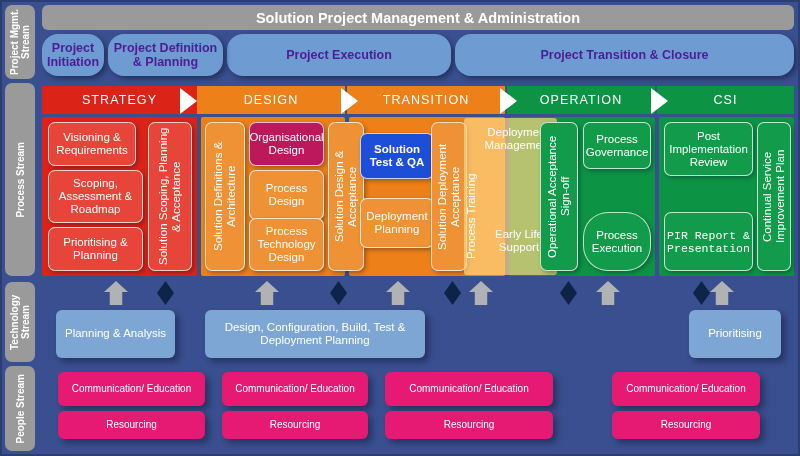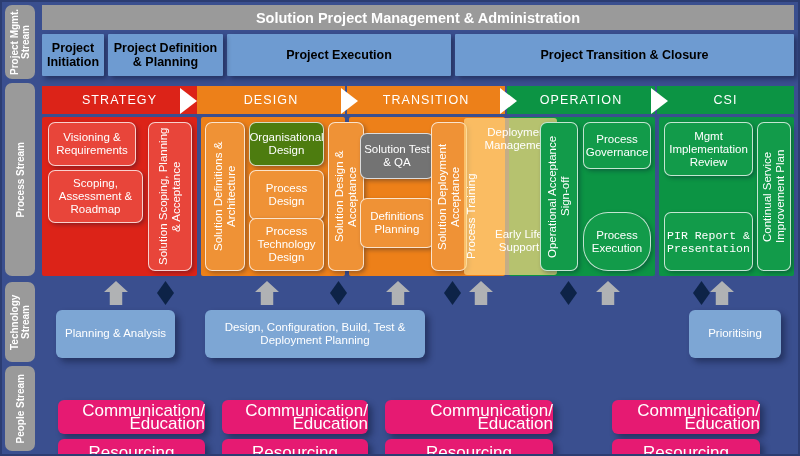--- a/index.html
+++ b/index.html
@@ -34,30 +34,30 @@
     font-weight: bold;
     font-size: 10px;
     line-height: 11px;
     text-align: center;
     letter-spacing: 0px;
   }
 
   
   .pm-banner {
     background: #9a9a9a;
-    border-radius: 0;
+    border-radius: 6px;
     display: flex; align-items: center; justify-content: center;
     color: #ffffff; font-weight: bold; font-size: 14.5px;
   }
   .pm-box {
     background: #6e9bd1;
-    border-radius: 1px;
-    display: flex; align-items: center; justify-content: center;
-    text-align: center;
-    color: #000000; font-weight: bold; font-size: 12.5px;
+    border-radius: 16px;
+    display: flex; align-items: center; justify-content: center;
+    text-align: center;
+    color: #4c1d95; font-weight: bold; font-size: 12.5px;
     line-height: 14px;
     box-shadow: 3px 3px 5px rgba(10,18,45,0.45);
     padding: 0 4px;
   }
 
   
   .phase-hdr {
     display: flex; align-items: center; justify-content: center;
     color: #ffffff; font-weight: normal; font-size: 12.5px;
     letter-spacing: 1.1px;
@@ -121,23 +121,22 @@
     padding: 0 5px;
   }
 
   
   .people-box {
     position: absolute;
     background: #e61a72;
     border-radius: 6px;
     display: flex; align-items: center; justify-content: center;
     text-align: right;
-    color: #ffffff; font-size: 17px; line-height: 13.5px;
+    color: #ffffff; font-size: 10px; line-height: 13.5px;
     box-shadow: 4px 4px 6px rgba(10,18,45,0.45);
-    margin-top: 28px;
   }
 
   
   .m-arrow {
     position: absolute;
     width: 24px; height: 24px;
     background: #b0b2b4;
     clip-path: polygon(50% 0%, 100% 46%, 76% 46%, 76% 100%, 24% 100%, 24% 46%, 0% 46%);
   }
   .m-diamond {
@@ -219,45 +218,48 @@
   <div class="abs phase-body" style="left:349px; top:117px; width:156px; height:159px; background:#ed8019;"></div>
   <div class="abs phase-body" style="left:509px; top:117px; width:146px; height:159px; background:#0c9444;"></div>
   <div class="abs phase-body" style="left:659px; top:117px; width:135px; height:159px; background:#0c9444;"></div>
 
   <div class="pcard" style="left:48px; top:122px; width:88px; height:44px; background:#e8453a;">
     <span>Visioning &amp; Requirements</span>
   </div>
   <div class="pcard" style="left:48px; top:170px; width:95px; height:53px; background:#e8453a;">
     <span>Scoping, Assessment &amp; Roadmap</span>
   </div>
+  <div class="pcard" style="left:48px; top:227px; width:95px; height:44px; background:#e8453a;">
+    <span>Prioritising &amp; Planning</span>
+  </div>
   <div class="pcard vert" style="left:148px; top:122px; width:44px; height:149px; background:#e8453a;">
     <span>Solution Scoping, Planning &amp; Acceptance</span>
   </div>
 
   <div class="pcard vert" style="left:205px; top:122px; width:40px; height:149px; background:#ef9236;">
     <span>Solution Definitions &amp; Architecture</span>
   </div>
-  <div class="pcard" style="left:249px; top:122px; width:75px; height:44px; background:#4d7c0f;">
+  <div class="pcard" style="left:249px; top:122px; width:75px; height:44px; background:#be185d;">
     <span>Organisational Design</span>
   </div>
   <div class="pcard" style="left:249px; top:170px; width:75px; height:50px; background:#ef9236;align-items:center;">
     <span>Process Design</span>
   </div>
   <div class="pcard" style="left:249px; top:218px; width:75px; height:53px; background:#ef9236;">
     <span>Process Technology Design</span>
   </div>
   <div class="pcard vert" style="left:328px; top:122px; width:36px; height:149px; background:#ef9236;">
     <span>Solution Design &amp; Acceptance</span>
   </div>
 
-  <div class="pcard" style="left:360px; top:133px; width:74px; height:46px; background:#737373;">
+  <div class="pcard" style="left:360px; top:133px; width:74px; height:46px; background:#1d4ed8;font-weight:bold;">
     <span>Solution Test &amp; QA</span>
   </div>
   <div class="pcard" style="left:360px; top:198px; width:74px; height:50px; background:#ef9236;">
-    <span>Definitions Planning</span>
+    <span>Deployment Planning</span>
   </div>
   <div class="pcard vert" style="left:431px; top:122px; width:36px; height:149px; background:#ef9236;">
     <span>Solution Deployment Acceptance</span>
   </div>
 
   <div class="overlay-band" style="left:464px; top:118px; width:93px; height:157px;"></div>
   <div class="overlay-label" style="left:464px; top:126px; width:108px;">
     <span>Deployment Management</span>
   </div>
   <div class="overlay-label" style="left:463px; top:162px; width:16px; height:108px; writing-mode:vertical-rl; transform:rotate(180deg); display:flex; align-items:center; justify-content:center;">
@@ -271,21 +273,21 @@
     <span>Operational Acceptance Sign-off</span>
   </div>
   <div class="pcard" style="left:583px; top:122px; width:68px; height:47px; background:#129b4a;">
     <span>Process Governance</span>
   </div>
   <div class="pcard" style="left:583px; top:212px; width:68px; height:59px; background:#129b4a;border-radius:25px;">
     <span>Process Execution</span>
   </div>
 
   <div class="pcard" style="left:664px; top:122px; width:89px; height:54px; background:#129b4a;">
-    <span>Mgmt Implementation Review</span>
+    <span>Post Implementation Review</span>
   </div>
   <div class="pcard" style="left:664px; top:212px; width:89px; height:59px; background:#129b4a;font-family:Liberation Mono, monospace;">
     <span>PIR Report &amp; Presentation</span>
   </div>
   <div class="pcard vert" style="left:757px; top:122px; width:34px; height:149px; background:#129b4a;">
     <span>Continual Service Improvement Plan</span>
   </div>
 
   <div class="m-arrow" style="left:104px; top:281px;"></div>
   <div class="m-diamond" style="left:157px; top:281px;"></div>

